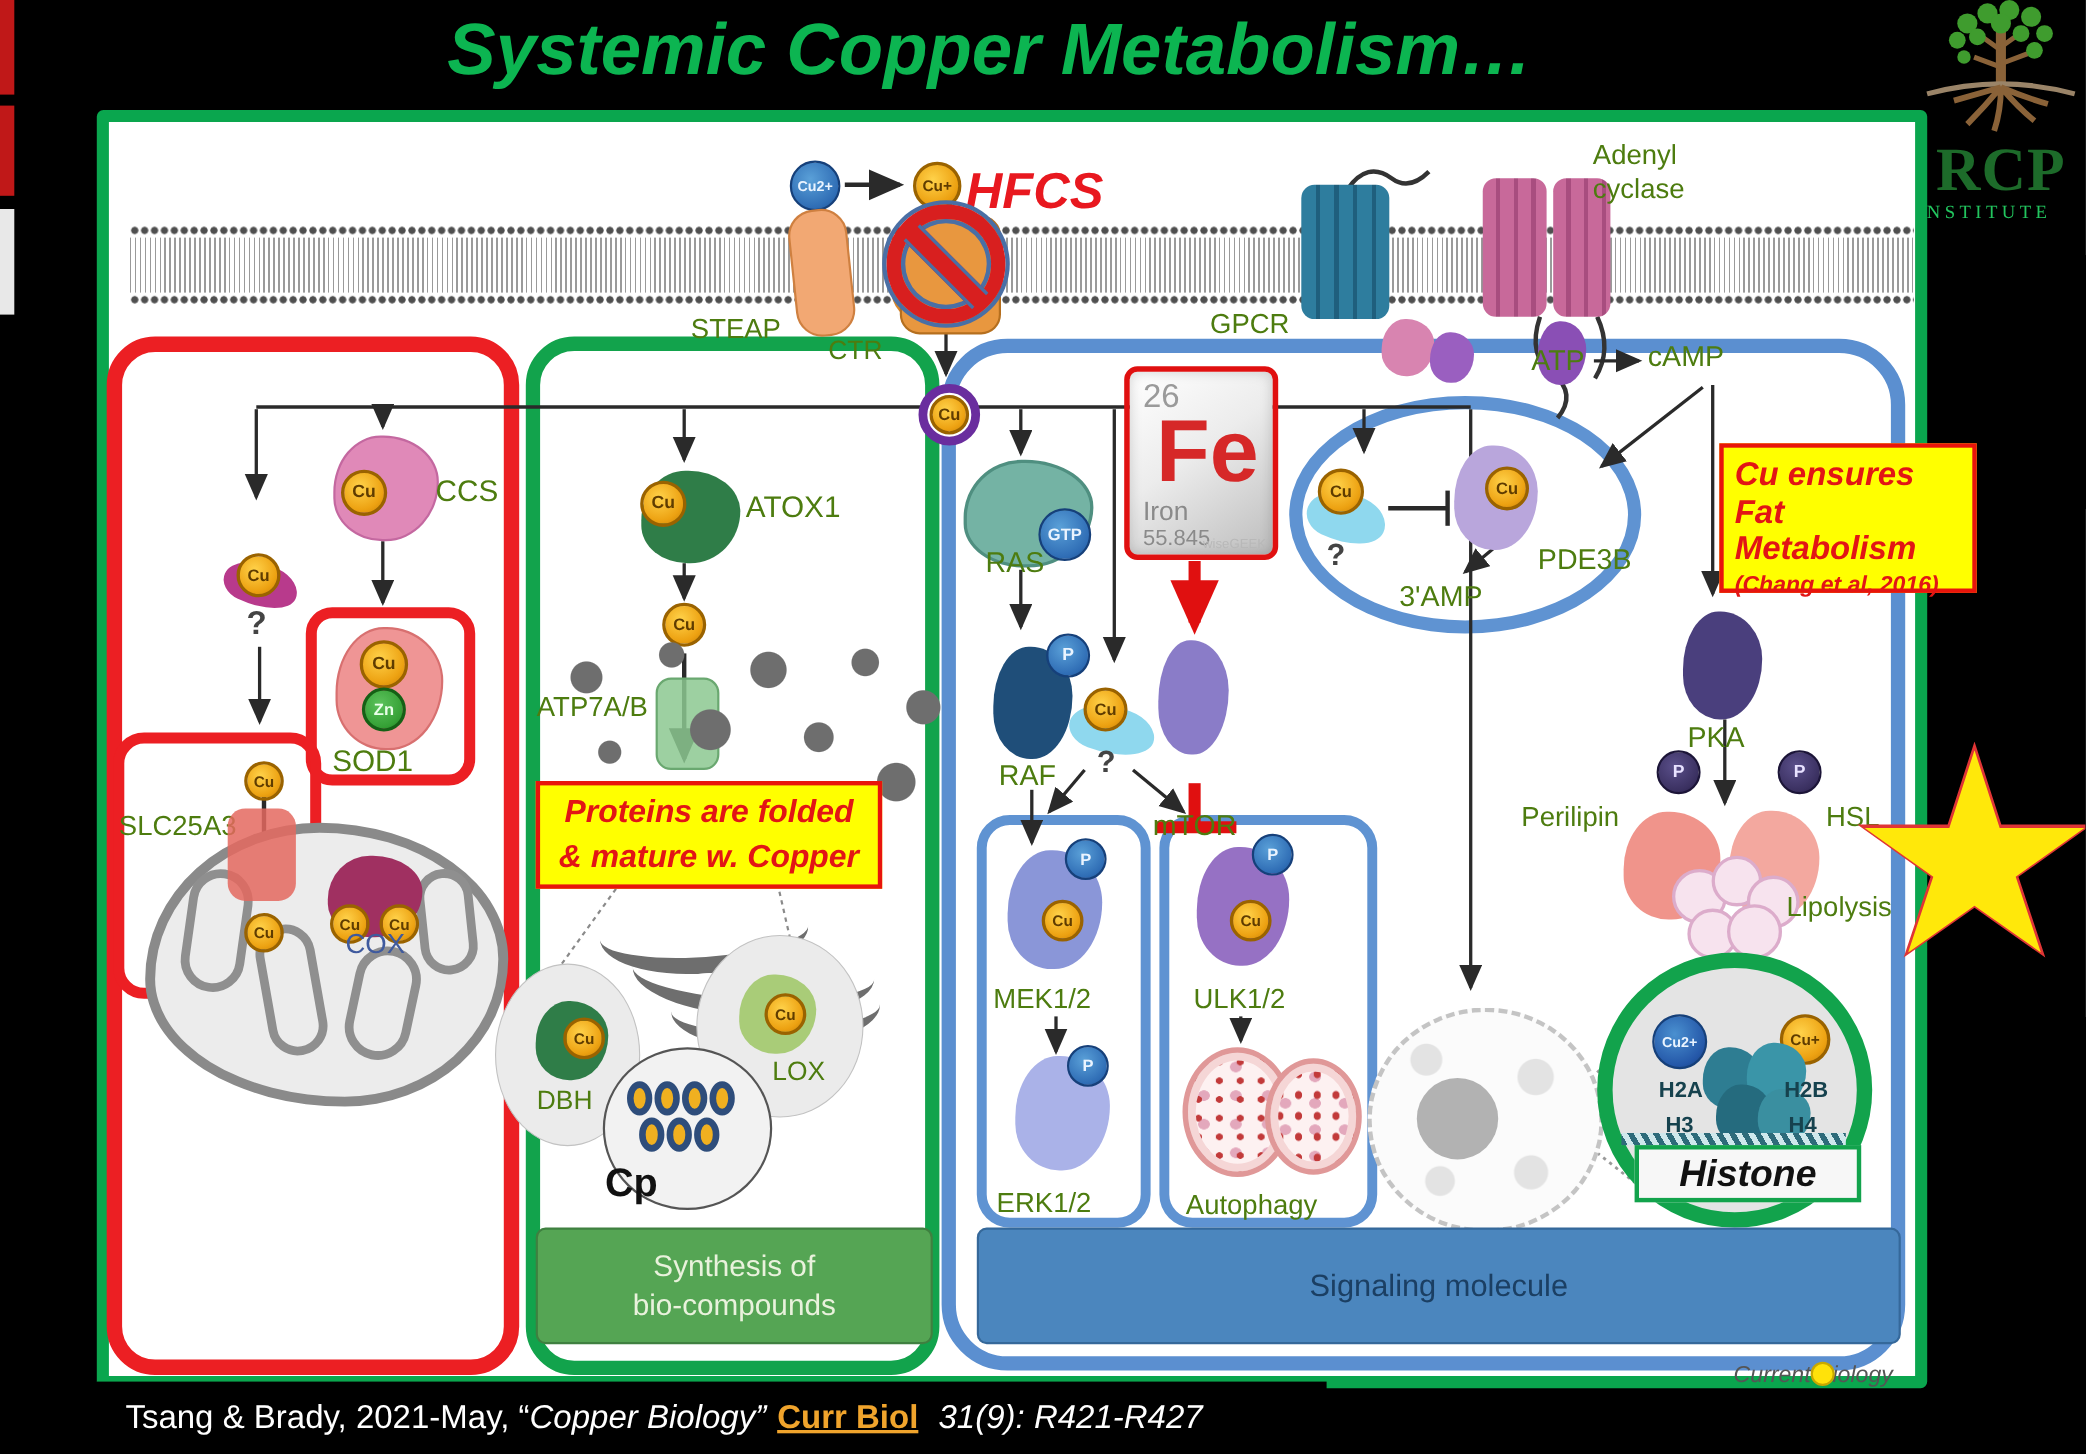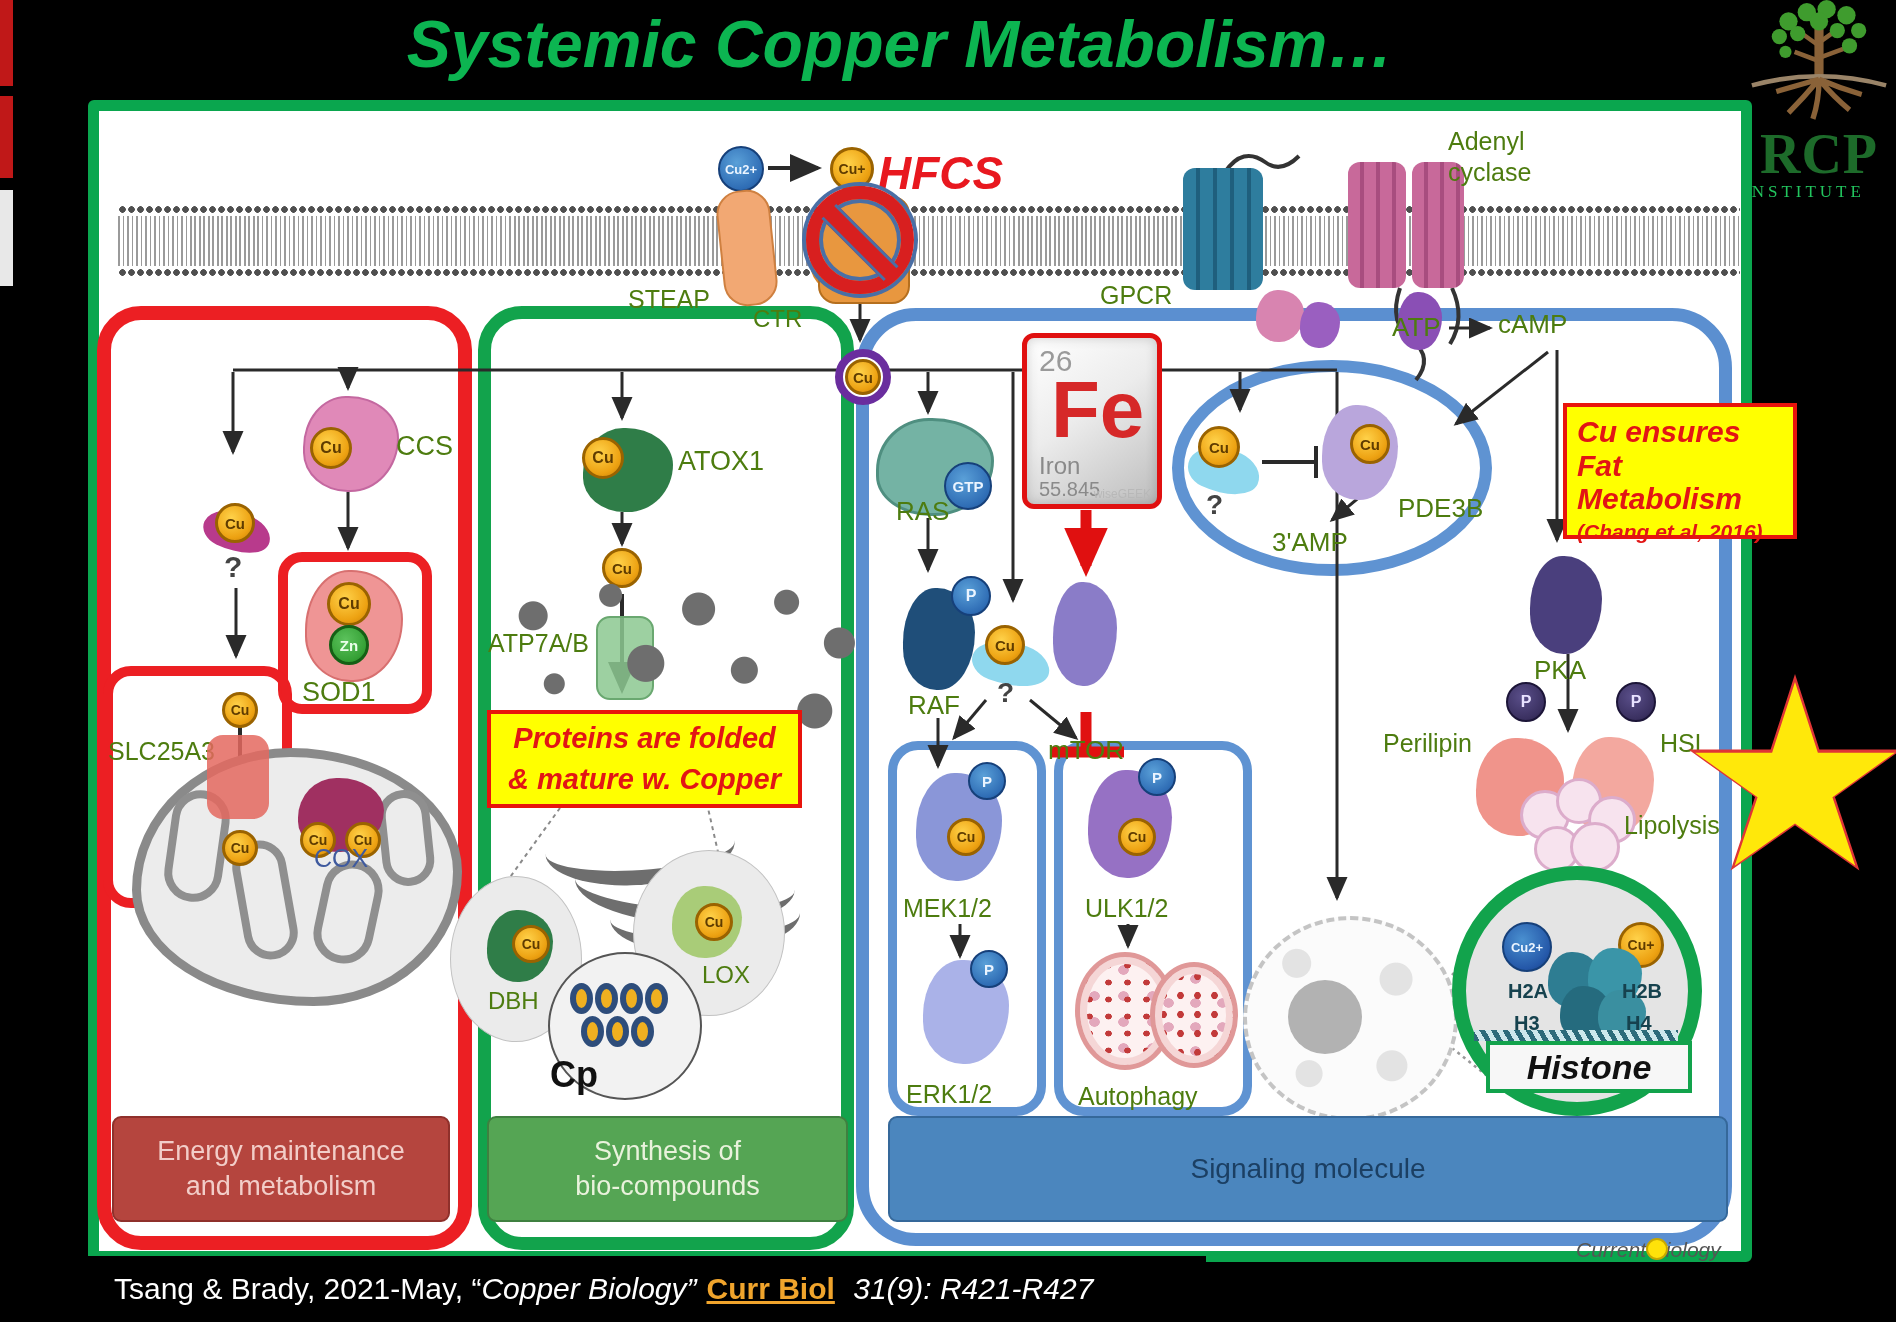--- a/index.html
+++ b/index.html
@@ -244,25 +244,20 @@
   <div class="lbl" style="left:108px;top:738px;font-size:25px;">SLC25A3</div>
   <div class="abs" style="left:207px;top:735px;width:62px;height:84px;background:#e4685f;opacity:.85;border-radius:16px;"></div>
   <div class="cu" style="left:222px;top:692px;width:36px;height:36px;font-size:14px;">Cu</div>
   <div class="cu" style="left:222px;top:830px;width:36px;height:36px;font-size:14px;">Cu</div>
 
   <div class="blob" style="left:298px;top:778px;width:86px;height:74px;background:#a03061;"></div>
   <div class="cu" style="left:300px;top:822px;width:36px;height:36px;font-size:14px;">Cu</div>
   <div class="cu" style="left:345px;top:822px;width:36px;height:36px;font-size:14px;">Cu</div>
   <div class="lbl" style="left:302px;top:845px;font-size:25px;color:#3f5a9e;margin-left:12px;">COX</div>
 
-  <div class="barbox" style="left:112px;top:1116px;width:338px;height:106px;background:#b5453e;border:2px solid #8f302b;
-       color:#f2cdc8;font-size:27px;">
-    <span>Energy maintenance</span>
-    <span>and metabolism</span>
-  </div>
 
   <div class="blob" style="left:583px;top:428px;width:90px;height:84px;background:#2f7d48;"></div>
   <div class="cu" style="left:582px;top:437px;width:42px;height:42px;font-size:16px;">Cu</div>
   <div class="lbl" style="left:678px;top:447px;font-size:27px;">ATOX1</div>
 
   <div class="cu" style="left:602px;top:548px;width:40px;height:40px;font-size:15px;">Cu</div>
   <div class="abs" style="left:596px;top:616px;width:54px;height:80px;background:rgba(140,200,145,.85);
        border:2px solid #6aa870;border-radius:14px;"></div>
   <div class="lbl" style="left:488px;top:630px;font-size:25px;">ATP7A/B</div>
 

